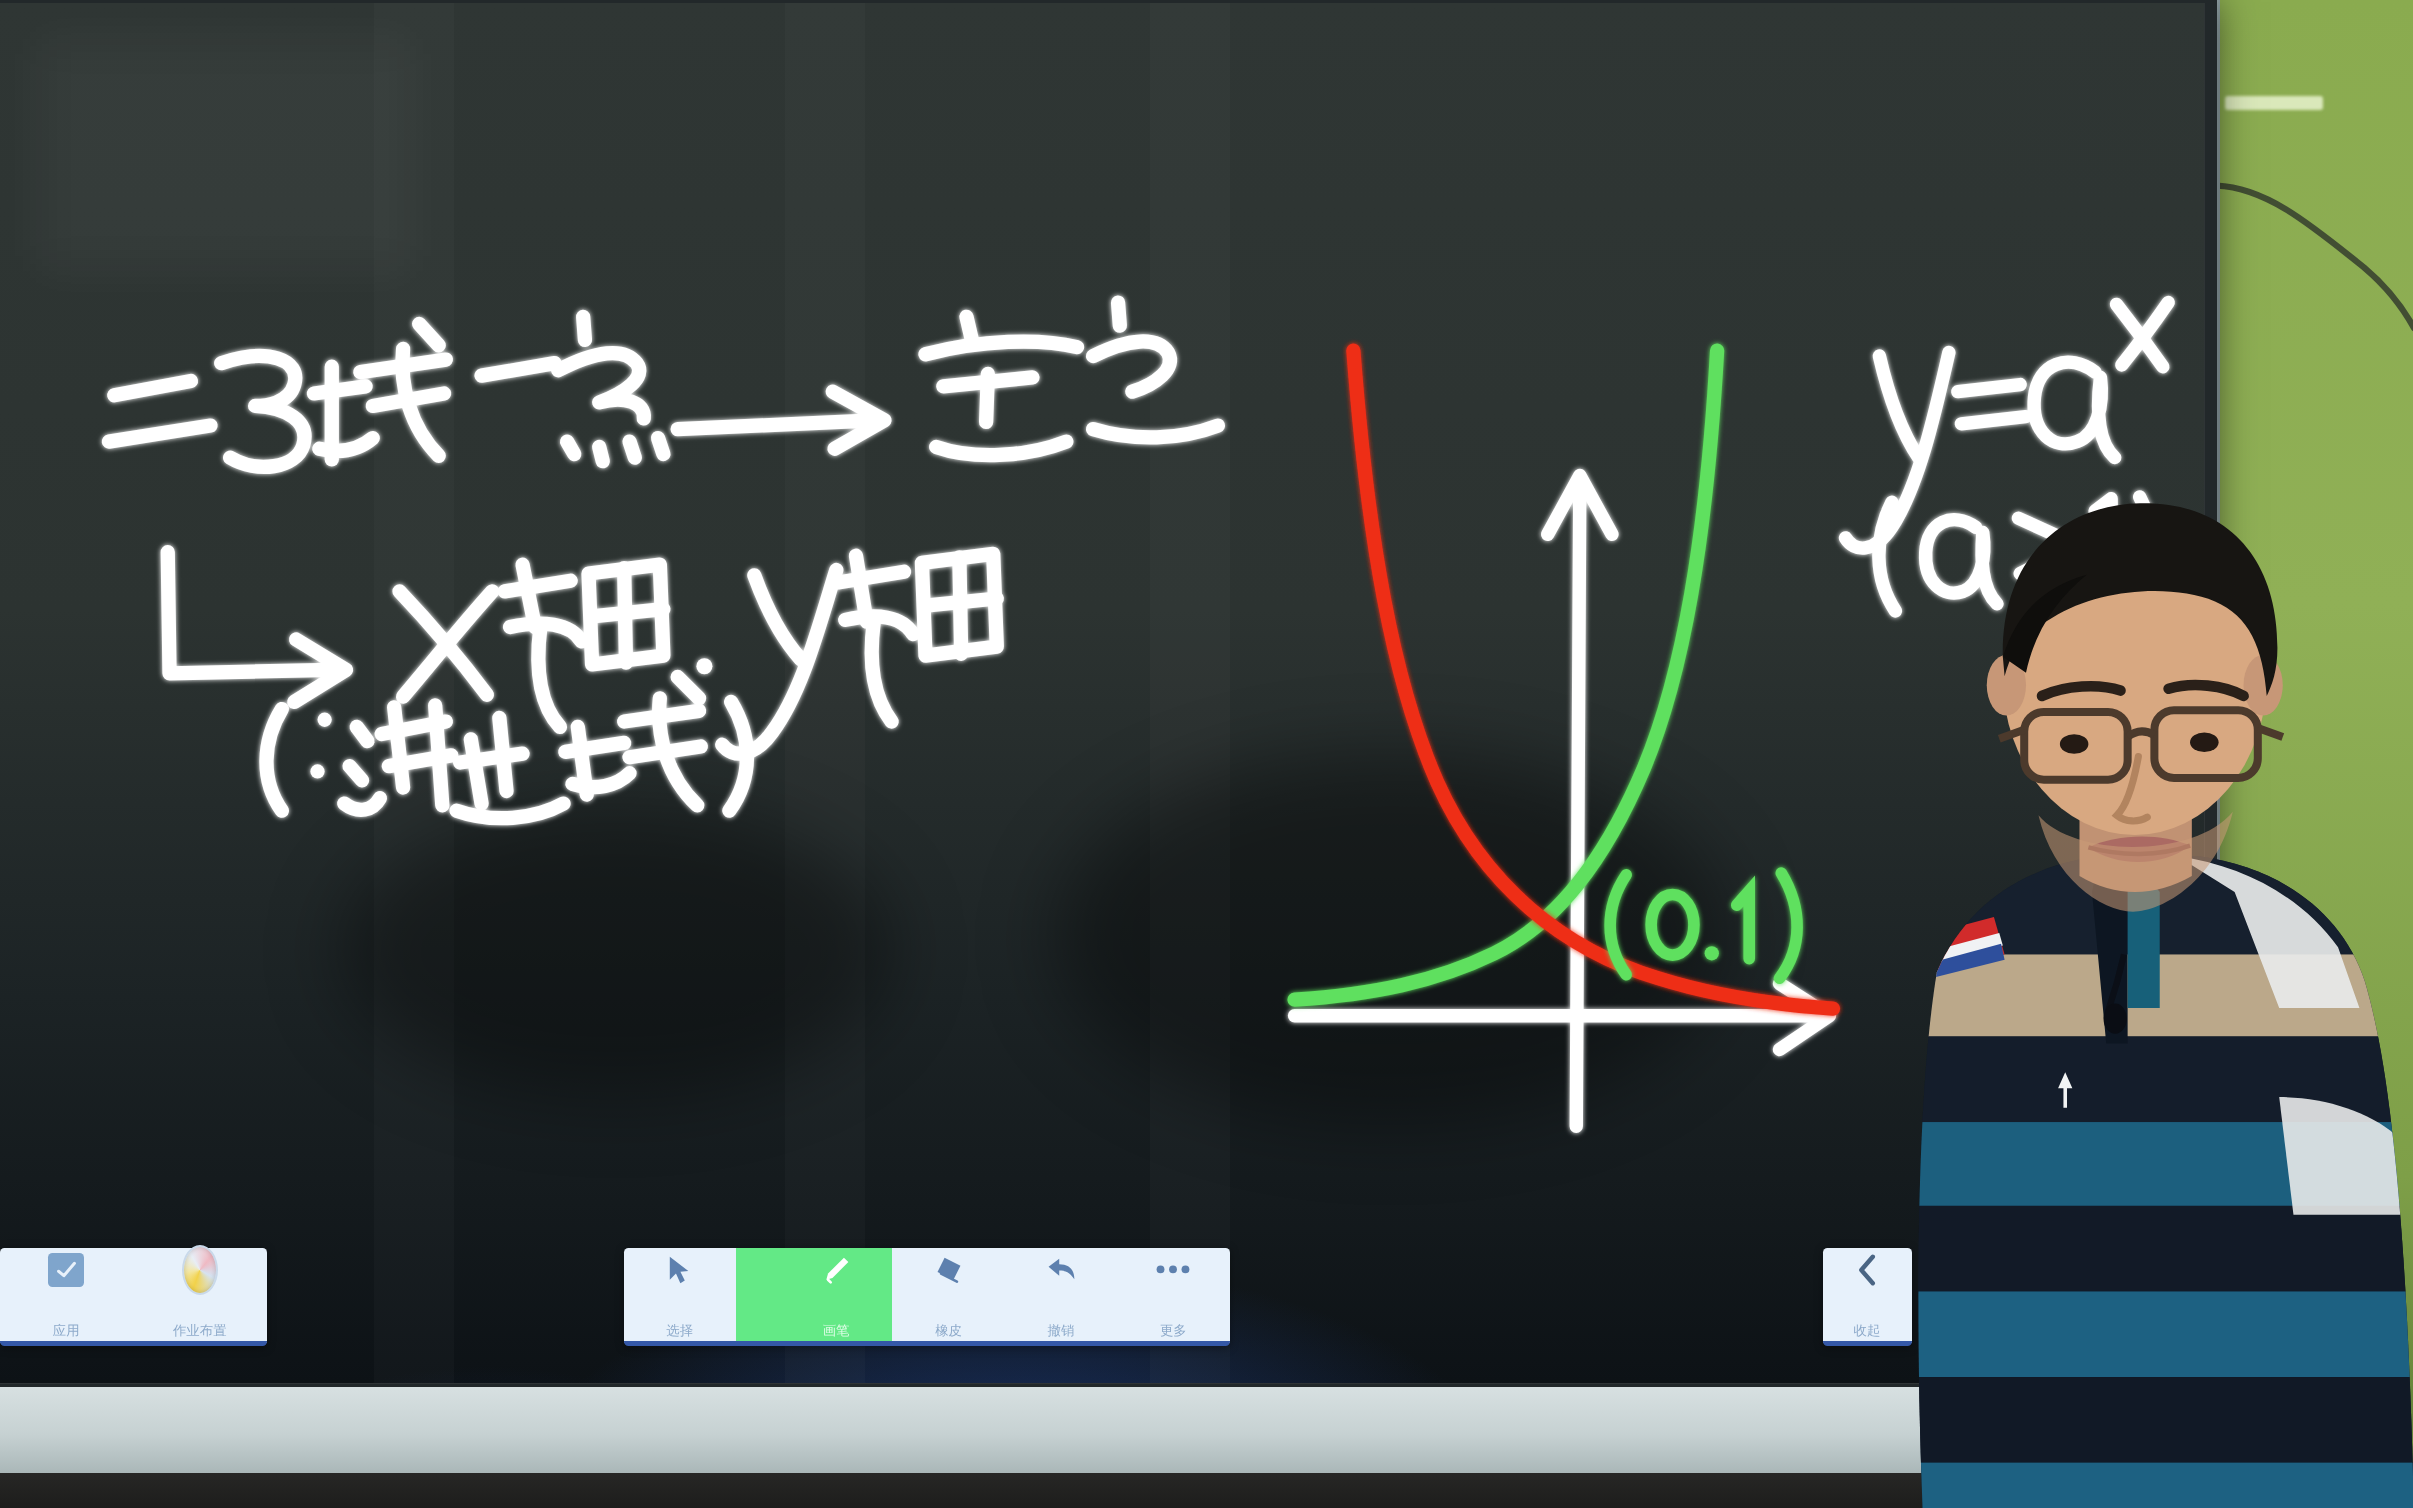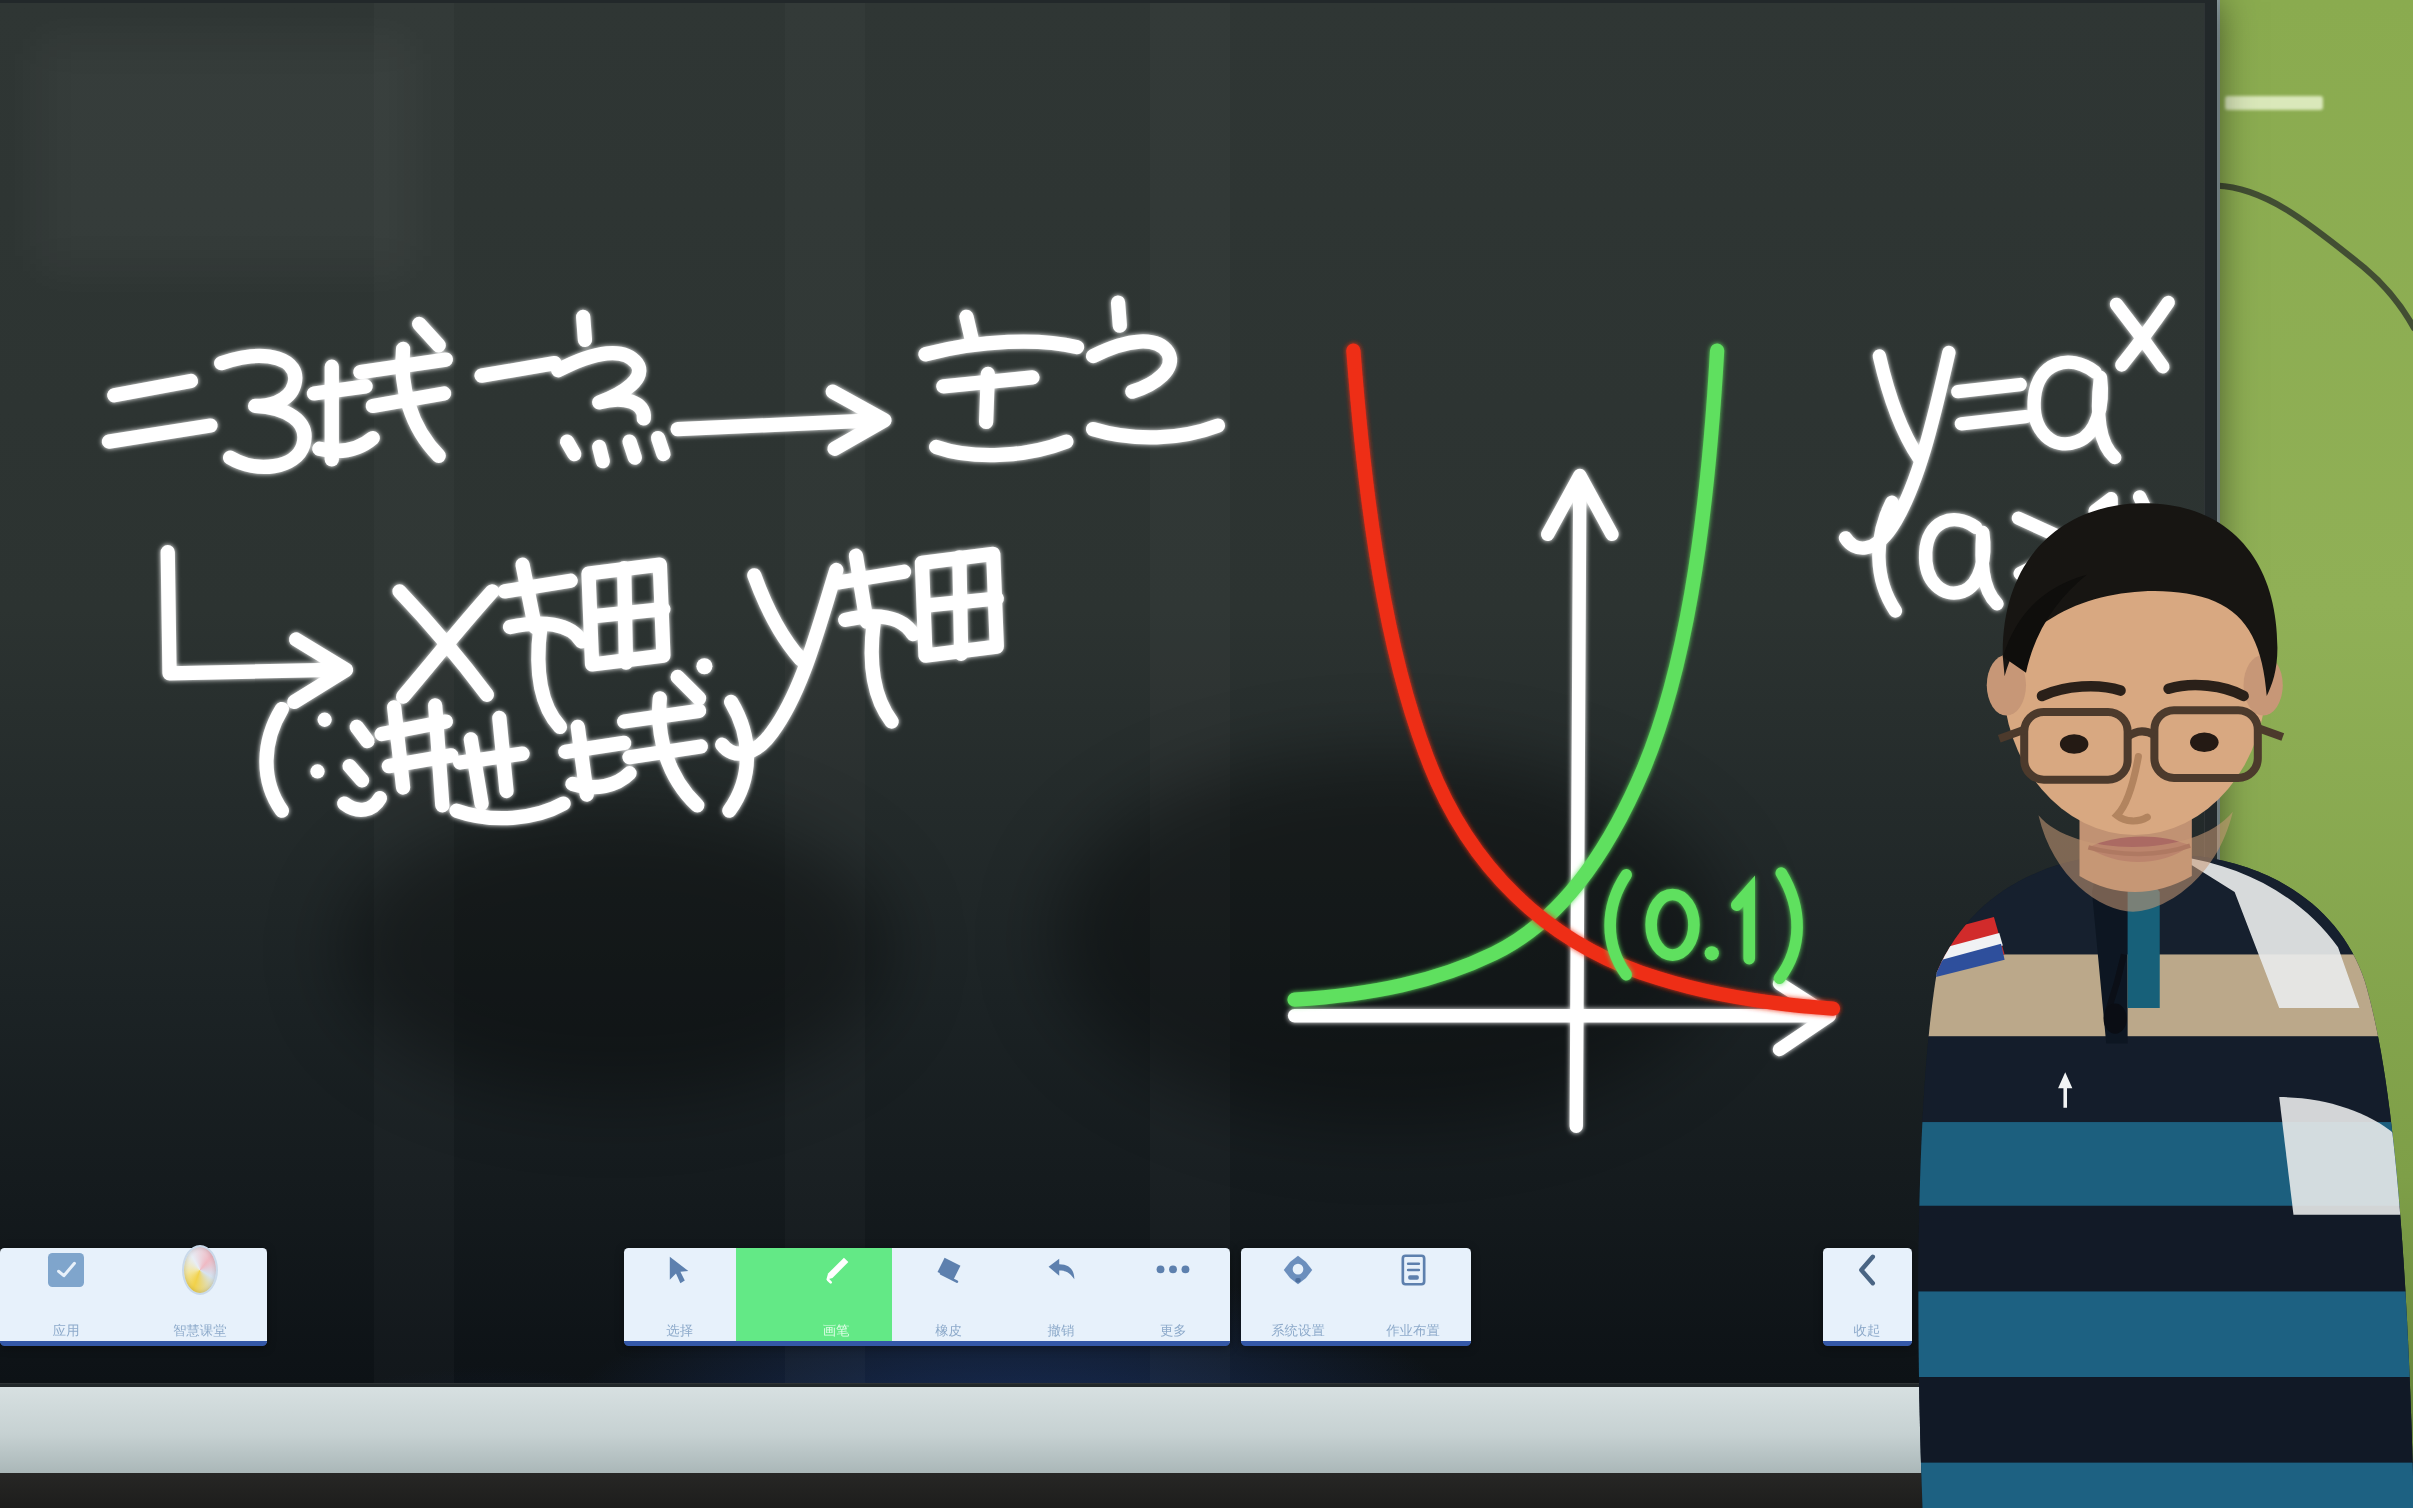--- a/index.html
+++ b/index.html
@@ -252,21 +252,21 @@
                 <path d="M4 15 L10 20 L22 6" fill="none" stroke="#e8f1fa" stroke-width="3.4" stroke-linecap="round" stroke-linejoin="round"></path>
               </svg>
             </span>
           </span>
           <span class="lbl">应用</span>
         </div>
         <div class="tool">
           <span class="glyph">
             <span class="logo-round"></span>
           </span>
-          <span class="lbl">智慧课堂</span>
+          <span class="lbl">作业布置</span>
         </div>
       </div>
 
       <div class="toolbar tb-mid">
         <div class="tool">
           <span class="glyph">
             <svg width="27" height="30" viewBox="0 0 30 34">
               <path d="M4 2 L4 28 L11 21 L16 32 L21 29 L16 19 L25 18 Z" fill="#5d80ae"></path>
             </svg>
           </span>
@@ -303,42 +303,20 @@
             <svg width="34" height="10.7" viewBox="0 0 38 12">
               <circle cx="5" cy="6" r="4.4" fill="#5d80ae"></circle>
               <circle cx="19" cy="6" r="4.4" fill="#5d80ae"></circle>
               <circle cx="33" cy="6" r="4.4" fill="#5d80ae"></circle>
             </svg>
           </span>
           <span class="lbl">更多</span>
         </div>
       </div>
 
-      <div class="toolbar tb-right">
-        <div class="tool">
-          <span class="glyph">
-            <svg width="32" height="32" viewBox="0 0 36 36">
-              <path d="M18 2 L27 9 L34 18 L27 27 L18 34 L9 27 L2 18 L9 9 Z" fill="#6c8fbd"></path>
-              <circle cx="18" cy="17" r="6" fill="#e7f1fb"></circle>
-              <rect x="15" y="27" width="6" height="5" rx="2" fill="#4d6f9e"></rect>
-            </svg>
-          </span>
-          <span class="lbl">系统设置</span>
-        </div>
-        <div class="tool">
-          <span class="glyph">
-            <svg width="27" height="32" viewBox="0 0 30 36">
-              <rect x="3" y="2" width="24" height="32" rx="3" fill="none" stroke="#5d80ae" stroke-width="3"></rect>
-              <path d="M9 11 L21 11 M9 18 L21 18" stroke="#5d80ae" stroke-width="3" stroke-linecap="round"></path>
-              <rect x="9" y="24" width="12" height="5" rx="2" fill="#5d80ae"></rect>
-            </svg>
-          </span>
-          <span class="lbl">作业布置</span>
-        </div>
-      </div>
 
       <div class="toolbar tb-collapse">
         <div class="tool">
           <span class="glyph">
             <svg width="23" height="32" viewBox="0 0 26 36">
               <path d="M19 3 L6 18 L19 33" fill="none" stroke="#4a6584" stroke-width="5" stroke-linecap="round" stroke-linejoin="round"></path>
             </svg>
           </span>
           <span class="lbl">收起</span>
         </div>

